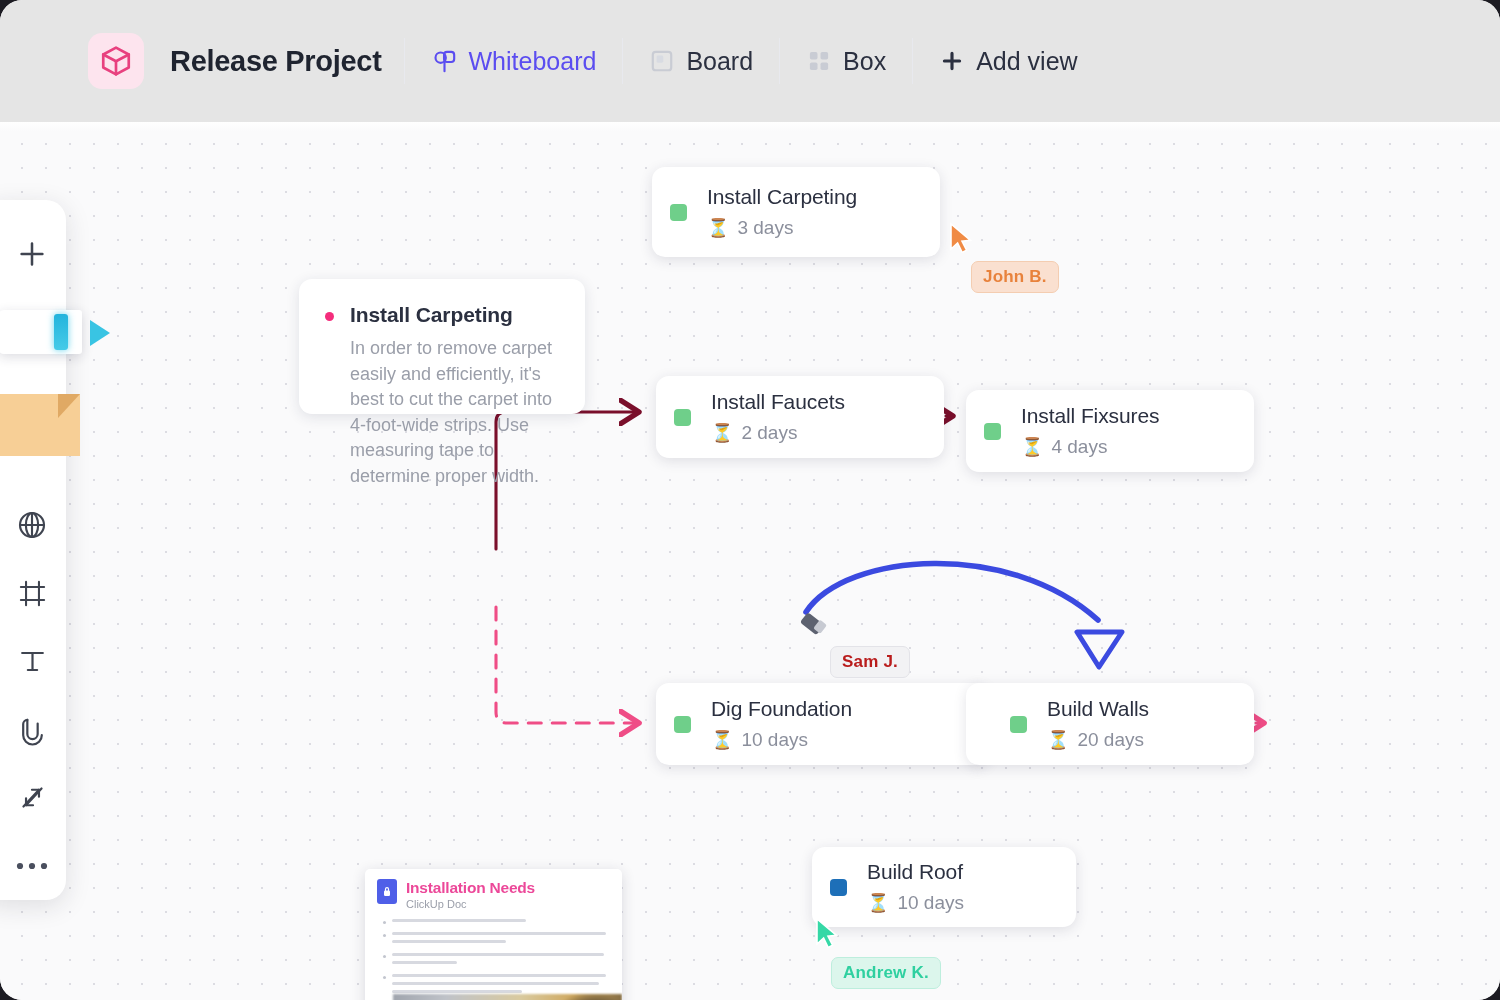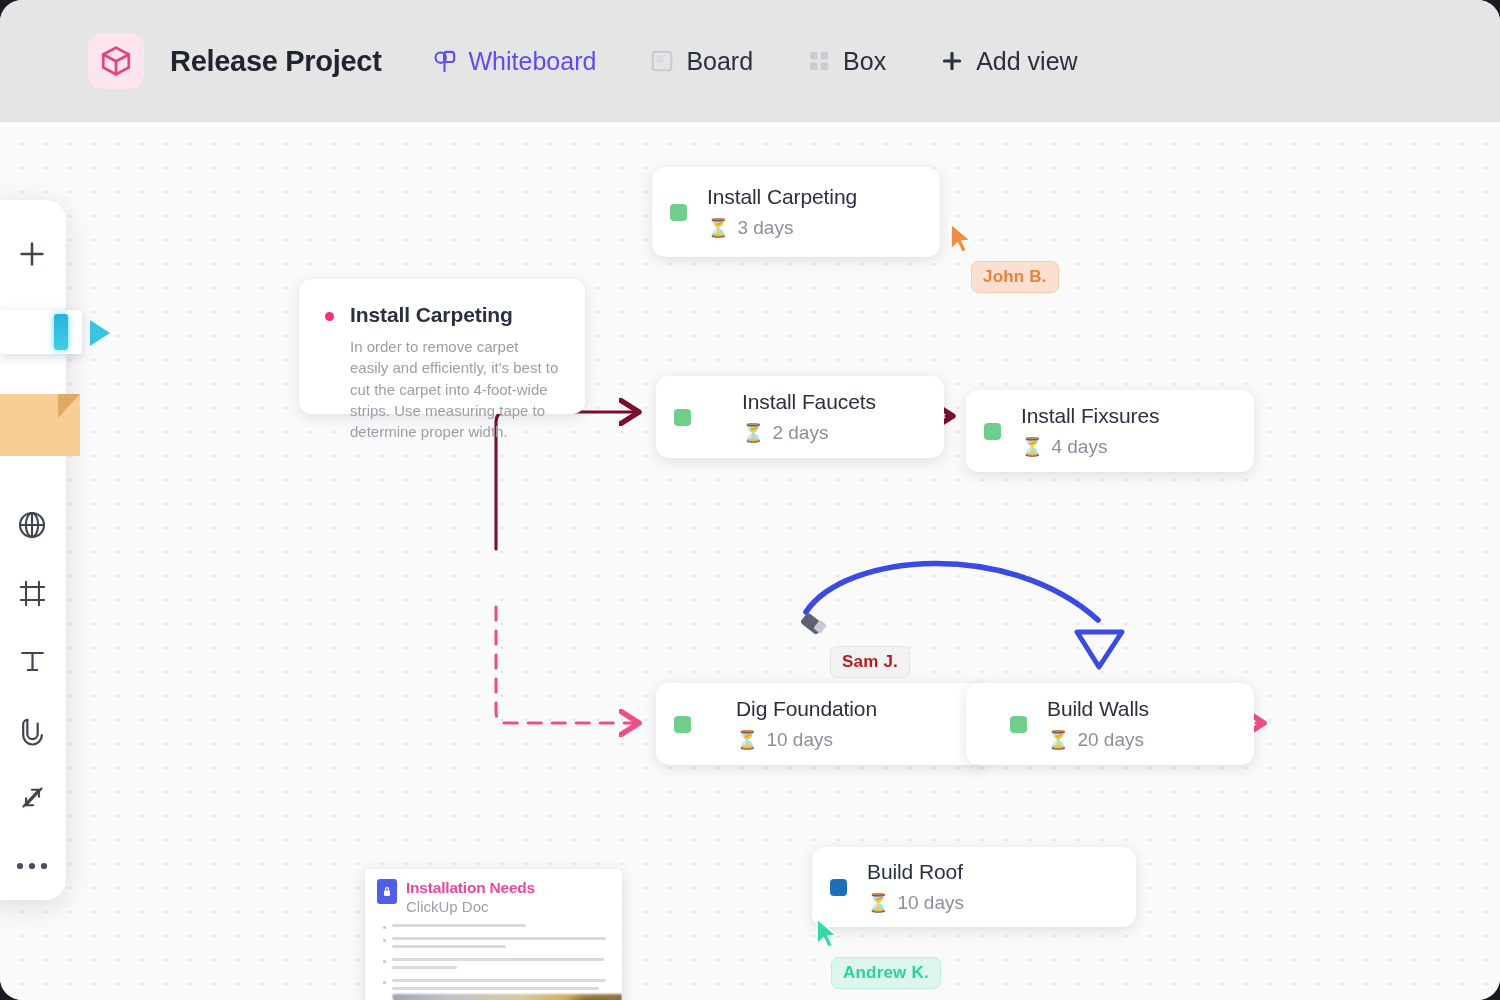--- a/index.html
+++ b/index.html
@@ -148,39 +148,39 @@
     position: absolute; left: 299px; top: 157px; width: 286px; height: 135px;
     background: #ffffff; border-radius: 13px;
     box-shadow: 0 3px 14px rgba(35,40,70,.12);
     padding: 24px 26px 0 26px;
     z-index: 12;
   }
   #note-card .nc-head { display: flex; align-items: flex-start; gap: 16px; }
   #note-card .nc-dot { width: 9px; height: 9px; border-radius: 50%; background: #f42d7c; margin-top: 9px; flex: none; }
   #note-card .nc-title { font-size: 21px; font-weight: 600; color: #2b3040; letter-spacing: -0.1px; }
   #note-card .nc-desc {
-    font-size: 15px; color: #9a9ea9; line-height: 1.42;
+    font-size: 18px; color: #9a9ea9; line-height: 1.42;
     margin-top: 9px; margin-left: 25px;
   }
 
   
   #doc-embed {
     position: absolute; left: 365px; top: 747px; width: 257px; height: 190px;
     background: #ffffff; border-radius: 5px;
     box-shadow: 0 3px 14px rgba(35,40,70,.16);
     overflow: hidden; z-index: 11;
   }
   #doc-embed .d-head { display: flex; align-items: flex-start; gap: 9px; padding: 10px 12px 0 12px; }
   #doc-embed .d-icon {
     width: 20px; height: 25px; border-radius: 3px;
     background: #4f5fe8; flex: none; position: relative;
     display: flex; align-items: center; justify-content: center;
   }
   #doc-embed .d-title { font-size: 15.5px; font-weight: 700; color: #ec4899; letter-spacing: -.2px; line-height: 1.1; }
-  #doc-embed .d-sub { font-size: 15px; color: #9a9ea9; margin-top: 2px; }
+  #doc-embed .d-sub { font-size: 11px; color: #9a9ea9; margin-top: 2px; }
   #doc-embed .d-lines { padding: 9px 14px 0 18px; }
   .dl { height: 3px; background: #d7d9e0; border-radius: 2px; margin-bottom: 5px; filter: blur(.7px); }
   .dbullet { display: flex; gap: 6px; align-items: flex-start; margin-bottom: 5px; }
   .dbullet .bd { width: 3px; height: 3px; border-radius: 50%; background: #c3c6cf; margin-top: 2px; flex: none; }
   .dbullet .bl { flex: 1; }
   #doc-embed .d-img {
     position: absolute; left: 28px; right: 0; bottom: 0; height: 65px;
     background:
       radial-gradient(ellipse 40px 22px at 72% 62%, rgba(165,40,30,.85), rgba(165,40,30,0) 70%),
       radial-gradient(ellipse 48px 30px at 86% 30%, rgba(25,22,22,.92), rgba(25,22,22,0) 72%),
@@ -309,21 +309,21 @@
       <span class="status-sq" style="background:#6fcf8a"></span>
       <div class="card-body">
         <div class="card-title">Install Carpeting</div>
         <div class="card-meta">
           <span class="hg">⏳</span>
           <span>3 days</span>
         </div>
       </div>
     </div>
 
-    <div class="task-card" style="left:656px; top:254px; width:288px; height:82px;gap:31px;">
+    <div class="task-card" style="left:656px; top:254px; width:288px; height:82px;">
       <span class="status-sq" style="background:#6fcf8a"></span>
       <div class="card-body">
         <div class="card-title">Install Faucets</div>
         <div class="card-meta">
           <span class="hg">⏳</span>
           <span>2 days</span>
         </div>
       </div>
     </div>
 
@@ -332,21 +332,21 @@
       <div class="card-body">
         <div class="card-title">Install Fixsures</div>
         <div class="card-meta">
           <span class="hg">⏳</span>
           <span>4 days</span>
         </div>
       </div>
     </div>
 
 
-    <div class="task-card" style="left:656px; top:561px; width:333px; height:82px;gap:25px;">
+    <div class="task-card" style="left:656px; top:561px; width:333px; height:82px;">
       <span class="status-sq" style="background:#6fcf8a"></span>
       <div class="card-body">
         <div class="card-title">Dig Foundation</div>
         <div class="card-meta">
           <span class="hg">⏳</span>
           <span>10 days</span>
         </div>
       </div>
     </div>
 
@@ -354,21 +354,21 @@
       <span class="status-sq" style="background:#6fcf8a"></span>
       <div class="card-body">
         <div class="card-title">Build Walls</div>
         <div class="card-meta">
           <span class="hg">⏳</span>
           <span>20 days</span>
         </div>
       </div>
     </div>
 
-    <div class="task-card" style="left:812px; top:725px; width:324px; height:80px;">
+    <div class="task-card" style="left:812px; top:725px; width:264px; height:80px;">
       <span class="status-sq" style="background:#1d6fb8"></span>
       <div class="card-body">
         <div class="card-title">Build Roof</div>
         <div class="card-meta">
           <span class="hg">⏳</span>
           <span>10 days</span>
         </div>
       </div>
     </div>
 

